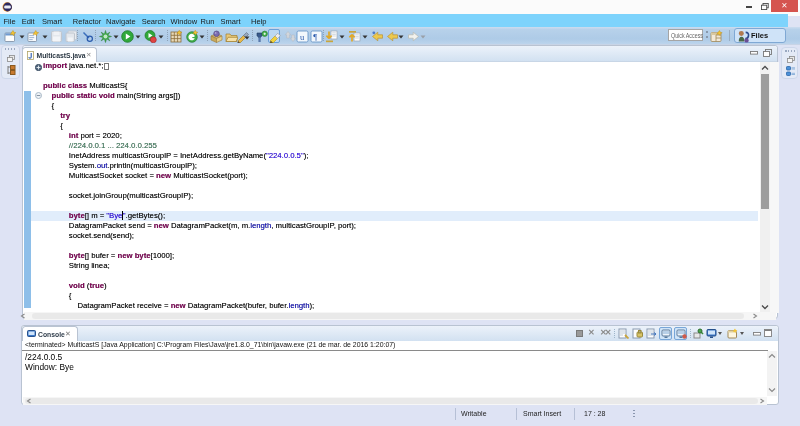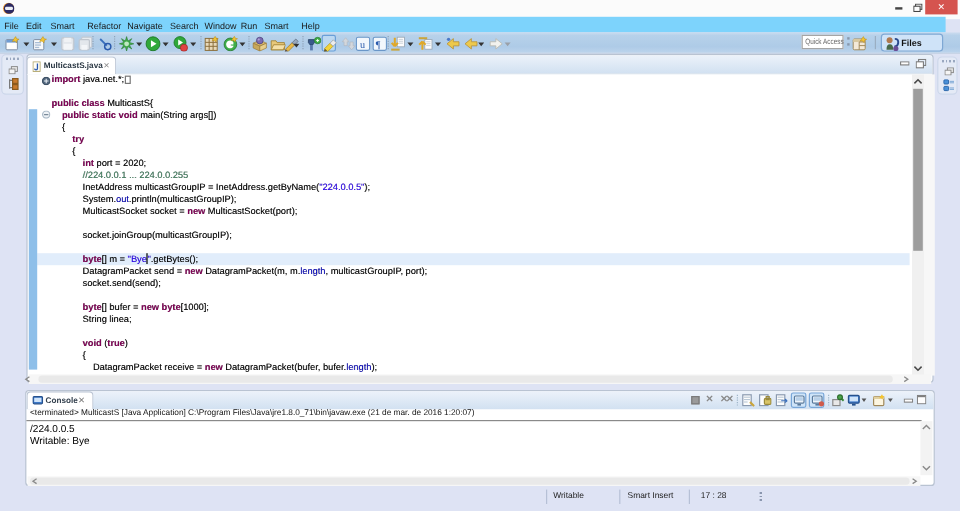--- a/index.html
+++ b/index.html
@@ -421,21 +421,21 @@
         <rect x="0.5" y="0.5" width="7" height="2.6" fill="#fdfdfd" stroke="#7e7e7e" stroke-width="0.9"></rect>
       </svg>
     <svg class="icon" style="left:742px;top:2.5px" width="8" height="8" viewBox="0 0 8 8">
         <rect x="0.5" y="0.5" width="7" height="7" fill="#fdfdfd" stroke="#7e7e7e" stroke-width="0.9"></rect>
         <rect x="0.8" y="0.8" width="6.4" height="1.2" fill="#7e7e7e"></rect>
       </svg>
   </div>
   <div id="term">&lt;terminated&gt; MulticastS [Java Application] C:\Program Files\Java\jre1.8.0_71\bin\javaw.exe (21 de mar. de 2016 1:20:07)</div>
   <div id="consep"></div>
   <pre id="conout">/224.0.0.5
-Writable: Bye</pre>
+Window: Bye</pre>
   <div id="convsb">
       <svg style="position:absolute;left:1px;top:2px" width="8" height="6" viewBox="0 0 8 6">
         <path d="M1,4.5 L4,1.5 L7,4.5" stroke="#8a8a8a" stroke-width="1.2" fill="none"></path>
       </svg>
       <svg style="position:absolute;left:1px;top:36px" width="8" height="6" viewBox="0 0 8 6">
         <path d="M1,1.5 L4,4.5 L7,1.5" stroke="#8a8a8a" stroke-width="1.2" fill="none"></path>
       </svg>
     </div>
   <div id="conhsb">
       <div class="thumb"></div>

